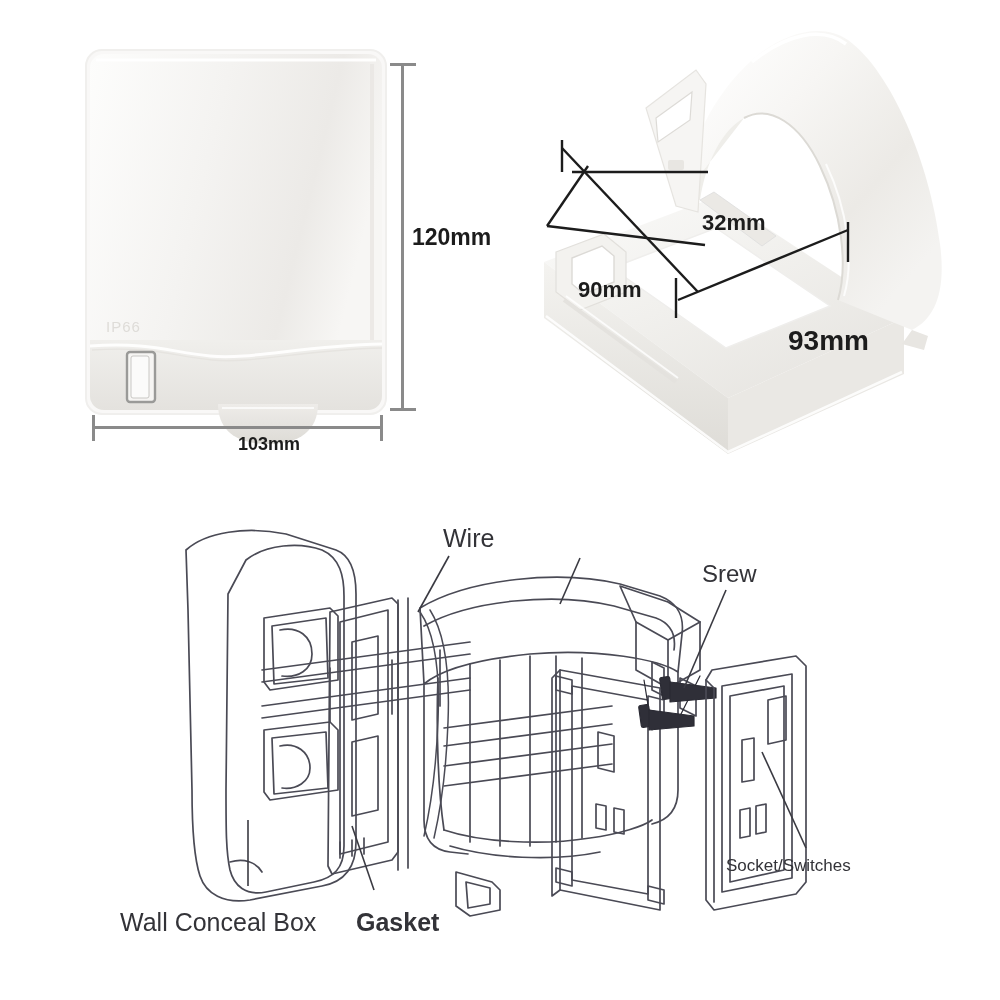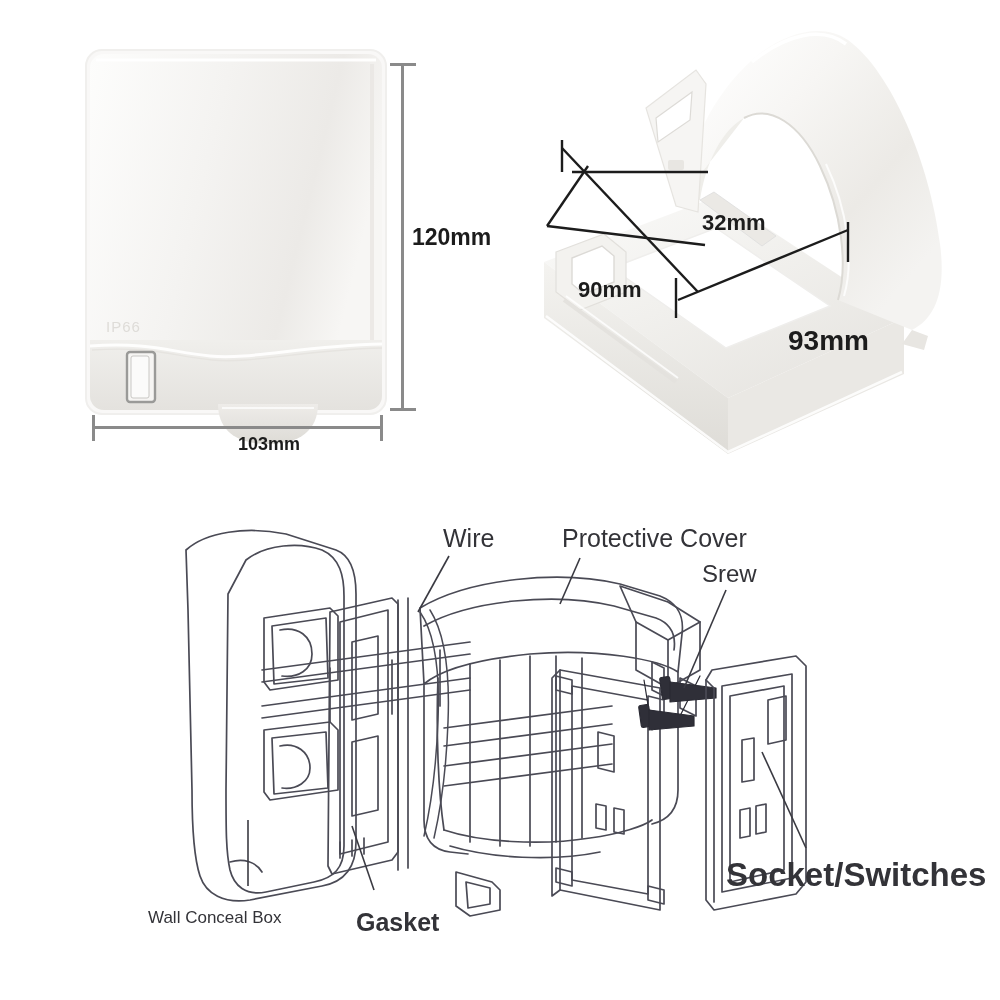--- a/index.html
+++ b/index.html
@@ -295,20 +295,19 @@
         <line x1="449" y1="66" x2="418" y2="122"></line>
         <line x1="580" y1="68" x2="560" y2="114"></line>
         <line x1="726" y1="100" x2="684" y2="198"></line>
         <line x1="806" y1="358" x2="762" y2="262"></line>
         <line x1="248" y1="396" x2="248" y2="330"></line>
         <line x1="374" y1="400" x2="352" y2="336"></line>
       </g>
     </svg>
 
     <div class="part-label" style="left:443px;top:34px;font-size:25px;">Wire</div>
-    <div class="part-label" style="left:562px;top:34px;font-size:25px;">Protective Cover</div>
     <div class="part-label" style="left:702px;top:70px;font-size:24px;">Srew</div>
-    <div class="part-label" style="left:726px;top:366px;font-size:33px;font-weight:bold;">Socket/Switches</div>
-    <div class="part-label" style="left:148px;top:418px;font-size:17px;">Wall Conceal Box</div>
+    <div class="part-label" style="left:726px;top:366px;font-size:17px;">Socket/Switches</div>
+    <div class="part-label" style="left:120px;top:418px;font-size:25px;">Wall Conceal Box</div>
     <div class="part-label" style="left:356px;top:418px;font-size:25px;font-weight:bold;">Gasket</div>
   </div>
 
 </div>
 
 </body></html>

